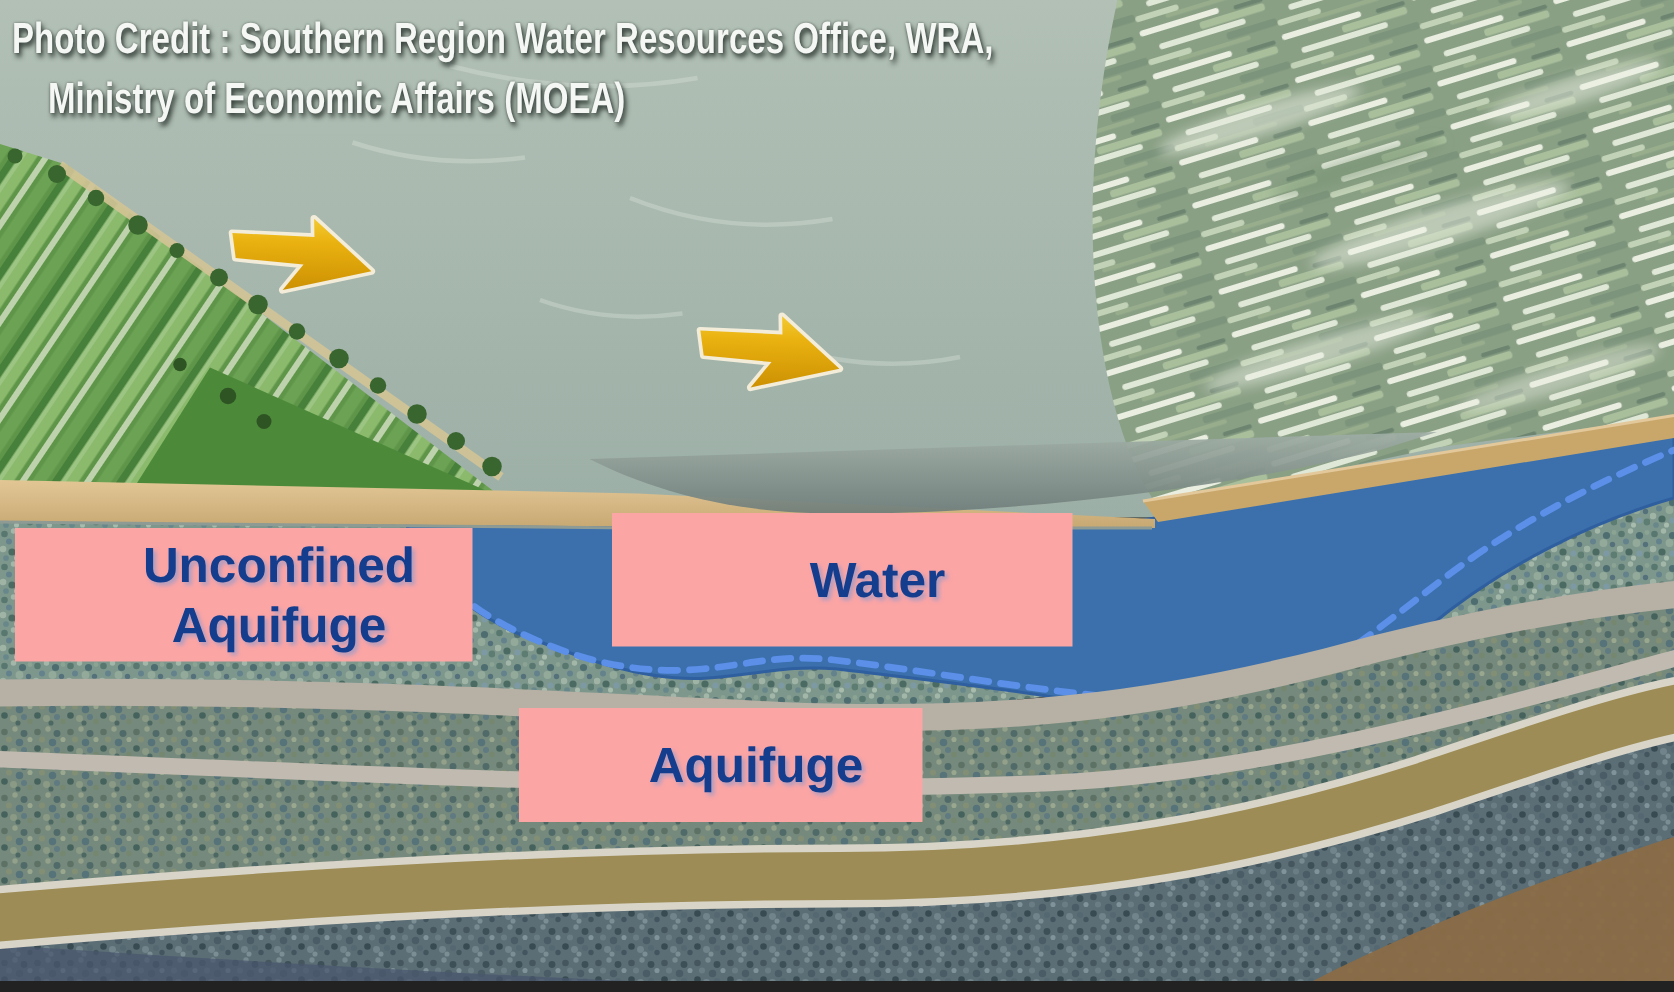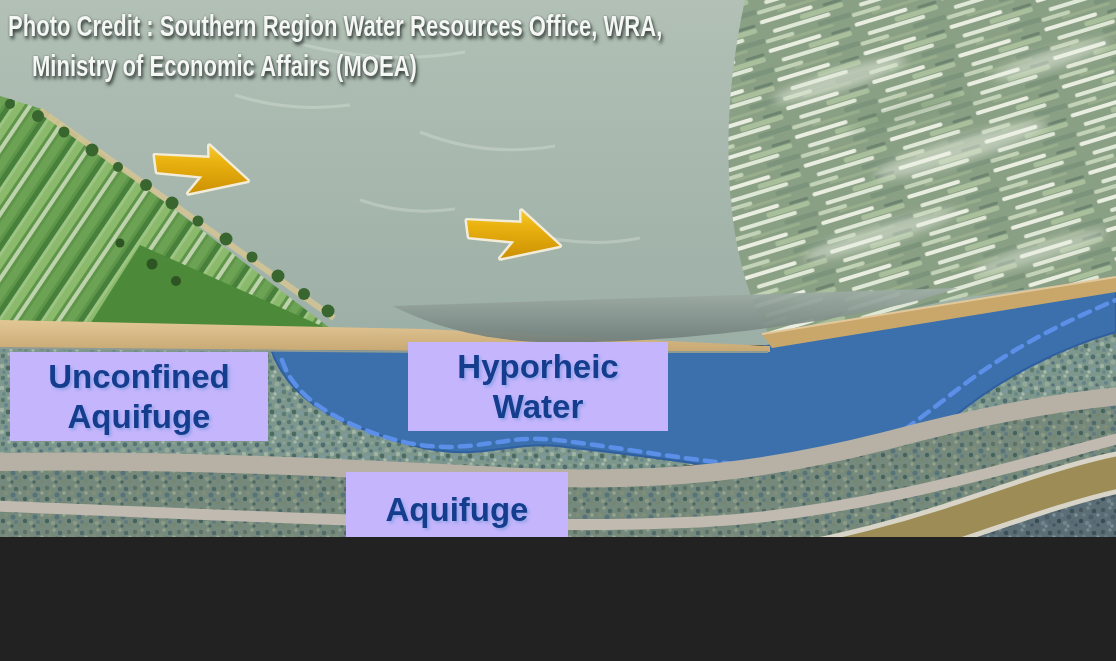--- a/index.html
+++ b/index.html
@@ -1,32 +1,33 @@
 <!DOCTYPE html>
 <html><head>
 <meta charset="utf-8">
 <style>
   html,body{margin:0;padding:0;background:#222;}
   .stage{
-    position:relative;width:1116px;height:537px;overflow:hidden;
+    position:relative;width:1116px;height:654px;overflow:hidden;
     font-family:"Liberation Sans", sans-serif;
   }
   .stage svg{position:absolute;left:0;top:0;}
   
   .credit{position:absolute;left:8px;top:6px;color:#f5f7f4;font-weight:bold;}
   .credit-line{height:40px;line-height:40px;font-size:29px;white-space:nowrap;
     text-shadow:2px 3px 4px rgba(25,35,30,.85), 0 0 2px rgba(25,35,30,.5);}
   .credit-line .squeeze{display:inline-block;transform:scaleX(.76);transform-origin:0 50%;}
   .credit-line.line2{margin-left:24px;}
   
   .label{
-    position:absolute;background:#c4b5fd;color:#143d8d;font-weight:bold;
+    position:absolute;background:#fca5a5;color:#143d8d;font-weight:bold;
     display:flex;flex-direction:column;align-items:center;justify-content:center;
     text-align:center;font-size:33px;line-height:40px;
     text-shadow:2px 2px 3px rgba(110,150,215,.55);
+    padding-left:47px;
   }
   .label span{display:block;}
   .box-unconfined{left:10px;top:352px;width:258px;height:89px;}
   .box-hyporheic{left:408px;top:342px;width:260px;height:89px;}
   .box-aquifuge{left:346px;top:472px;width:222px;height:76px;justify-content:center;}
 </style>
 </head>
 <body>
 
 <div class="stage">
@@ -217,20 +218,19 @@
   <div class="credit-line line2">
     <span class="squeeze">Ministry of Economic Affairs (MOEA)</span>
   </div>
 </div>
 
 <div class="label box-unconfined">
   <span>Unconfined</span>
   <span>Aquifuge</span>
 </div>
 <div class="label box-hyporheic">
-  <span>Hyporheic</span>
   <span>Water</span>
 </div>
 <div class="label box-aquifuge">
   <span>Aquifuge</span>
 </div>
 
 </div>
 
 </body></html>

